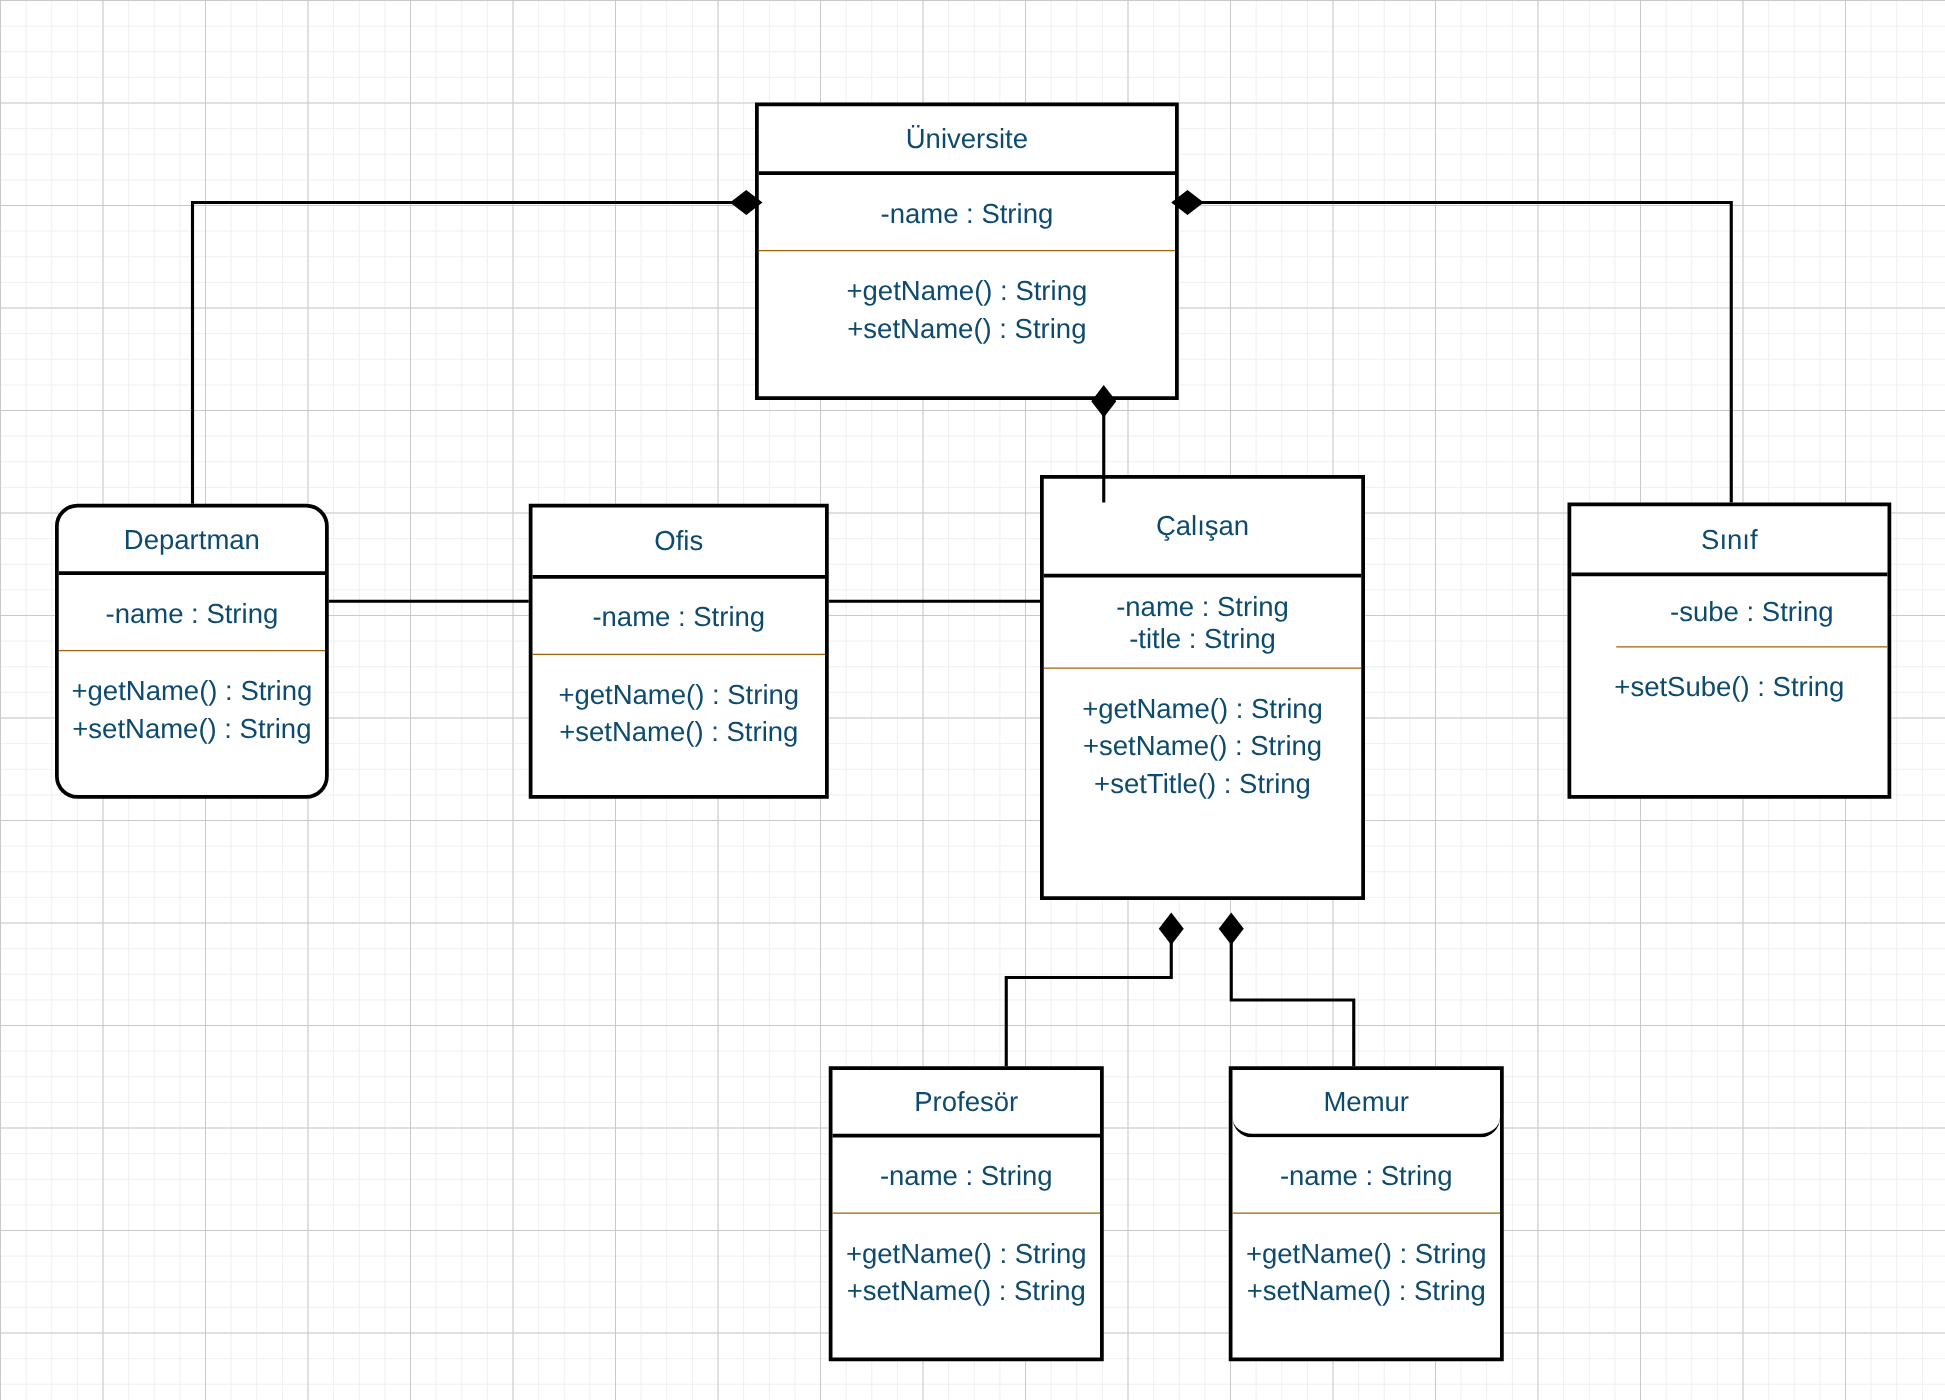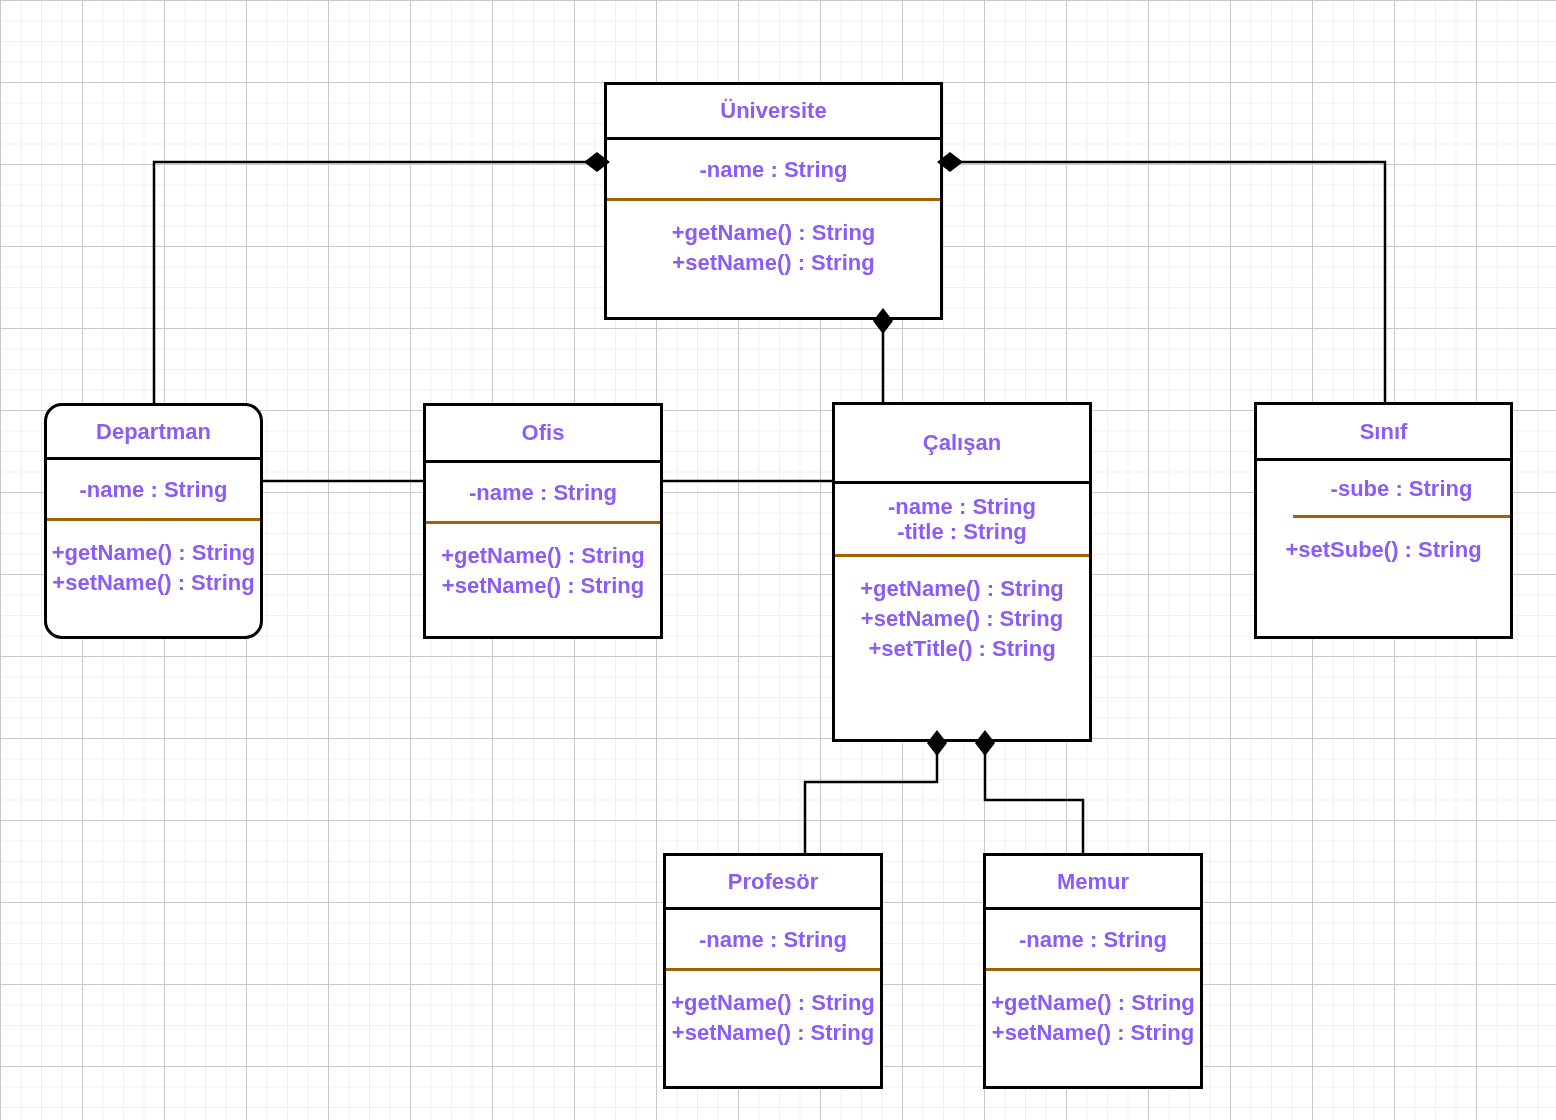--- a/index.html
+++ b/index.html
@@ -13,22 +13,21 @@
     height: 1120px;
     overflow: hidden;
     background-color: #ffffff;
     background-image:
       linear-gradient(to right, #c9c9c9 1px, transparent 1px),
       linear-gradient(to bottom, #c9c9c9 1px, transparent 1px),
       linear-gradient(to right, #efefef 1px, transparent 1px),
       linear-gradient(to bottom, #efefef 1px, transparent 1px);
     background-size: 82px 82px, 82px 82px, 20.5px 20.5px, 20.5px 20.5px;
     font-family: "Liberation Sans", "DejaVu Sans", sans-serif;
-    color: #8b5cf6;
-    font-weight: bold;
+    color: #0c4a6e;
   }
   .uml-class {
     position: absolute;
     box-sizing: border-box;
     background: #ffffff;
     border: 3px solid #000000;
     z-index: 2;
     font-size: 22px;
     text-align: center;
   }
@@ -39,21 +38,21 @@
     box-sizing: border-box;
     border-bottom: 3px solid #000000;
     white-space: nowrap;
   }
   .uml-attrs {
     display: flex;
     flex-direction: column;
     align-items: center;
     justify-content: center;
     box-sizing: border-box;
-    border-bottom: 3px solid #a16207;
+    border-bottom: 1px solid #a16207;
     line-height: 25px;
     white-space: nowrap;
   }
   .uml-methods {
     box-sizing: border-box;
     padding-top: 17px;
     line-height: 30px;
     white-space: nowrap;
   }
   .connector-layer {
@@ -114,21 +113,21 @@
     <div class="uml-title" style="height:57px;text-align:center;">Ofis</div>
     <div class="uml-attrs" style="height:61px;">
       <div>-name : String</div>
     </div>
     <div class="uml-methods">
       <div>+getName() : String</div>
       <div>+setName() : String</div>
     </div>
   </div>
 
-  <div class="uml-class" style="left:832px; top:402px; width:260px; height:340px;">
+  <div class="uml-class" style="left:832px; top:380px; width:260px; height:340px;">
     <div class="uml-title" style="height:79px;">Çalışan</div>
     <div class="uml-attrs" style="height:73px;">
       <div>-name : String</div>
       <div>-title : String</div>
     </div>
     <div class="uml-methods">
       <div>+getName() : String</div>
       <div>+setName() : String</div>
       <div>+setTitle() : String</div>
     </div>
@@ -149,21 +148,21 @@
     <div class="uml-attrs" style="height:61px;">
       <div>-name : String</div>
     </div>
     <div class="uml-methods">
       <div>+getName() : String</div>
       <div>+setName() : String</div>
     </div>
   </div>
 
   <div class="uml-class" style="left:983px; top:853px; width:220px; height:236px;">
-    <div class="uml-title" style="height:54px;">Memur</div>
+    <div class="uml-title" style="height:54px;border-radius:16px;">Memur</div>
     <div class="uml-attrs" style="height:61px;">
       <div>-name : String</div>
     </div>
     <div class="uml-methods">
       <div>+getName() : String</div>
       <div>+setName() : String</div>
     </div>
   </div>
 
 </div>

